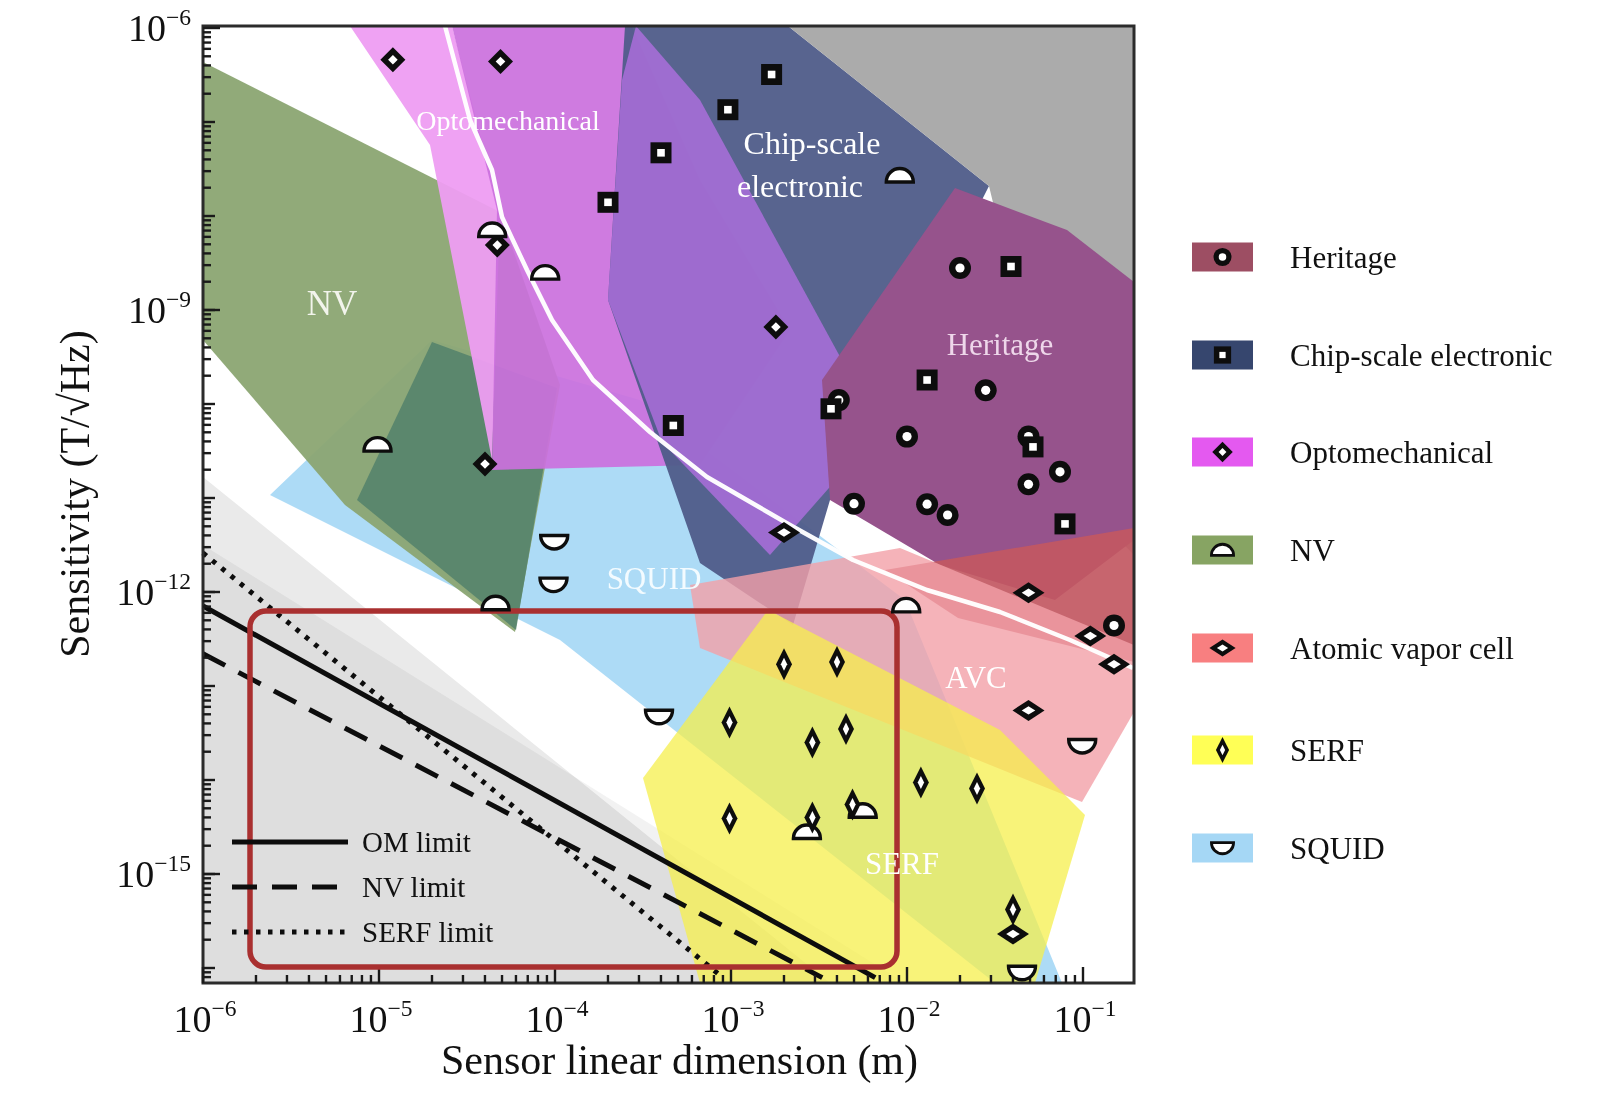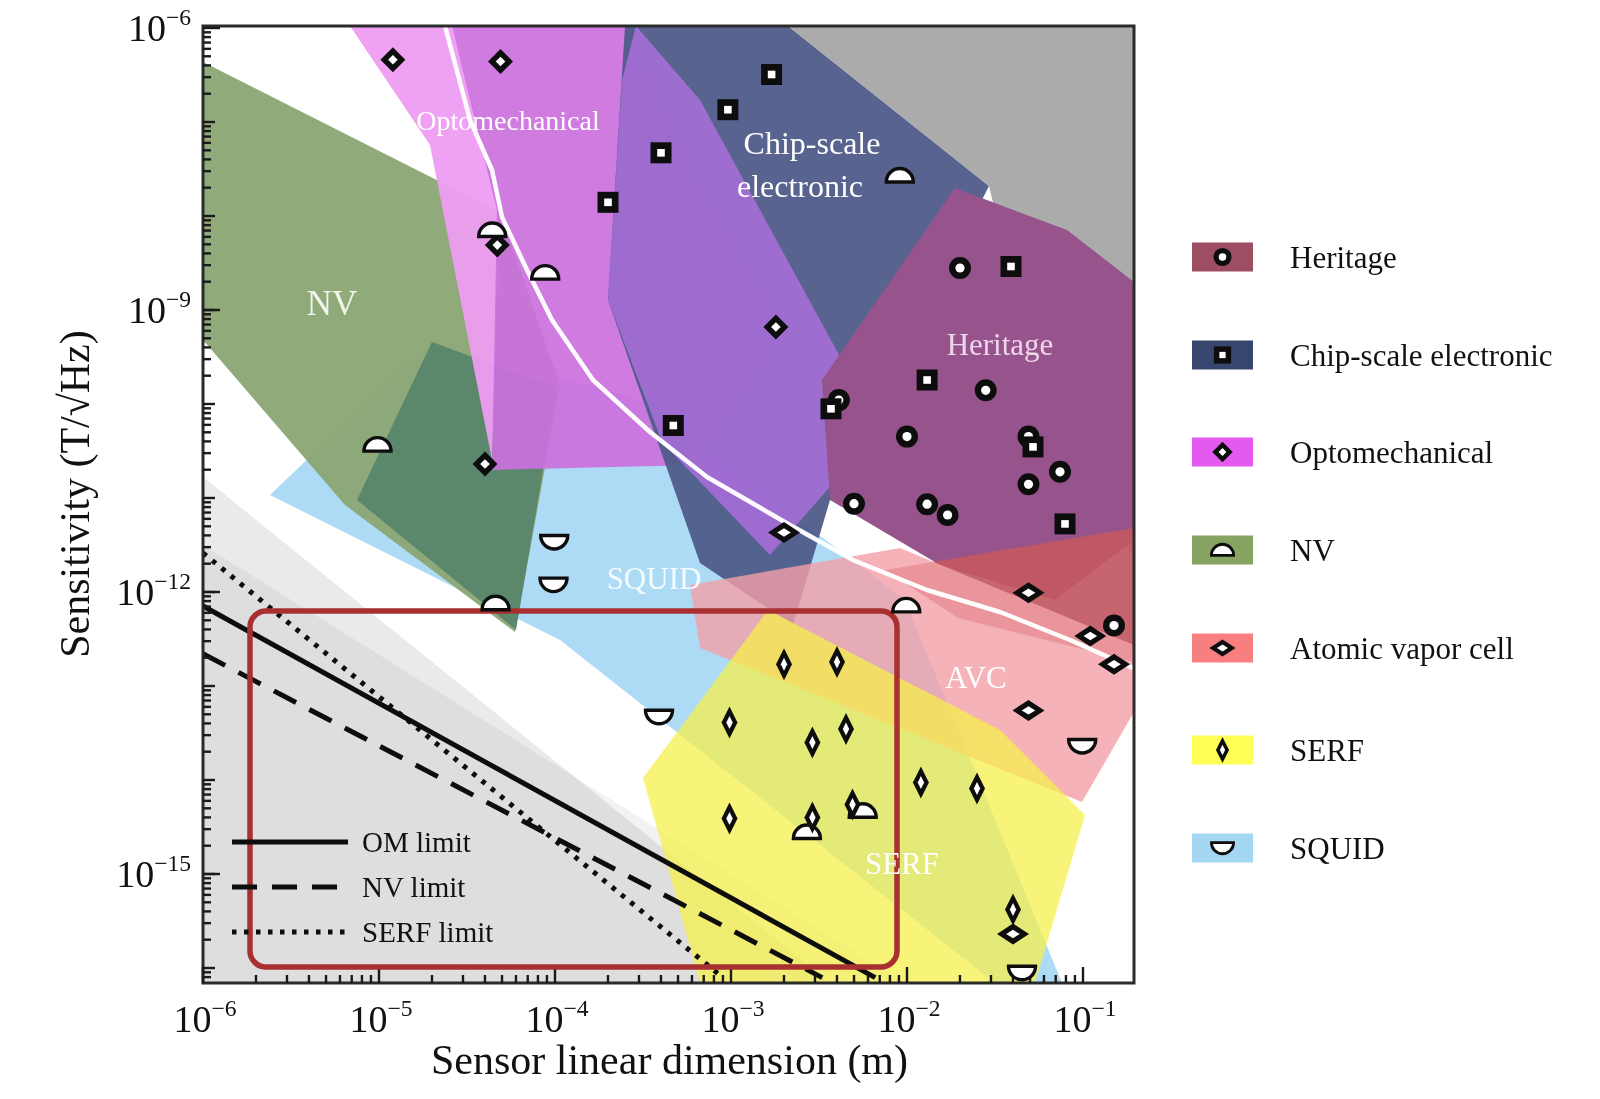--- a/index.html
+++ b/index.html
@@ -2,21 +2,21 @@
 <html><head>
 <meta charset="utf-8">
 <style>
   html,body{margin:0;padding:0;background:#fff;}
   .stage{position:relative;width:1600px;height:1099px;background:#ffffff;overflow:hidden;
          font-family:"Liberation Serif", serif;}
   #chart{position:absolute;left:0;top:0;}
   .axis-title{position:absolute;color:#111;font-family:"Liberation Serif", serif;}
   .ytitle{left:-225px;top:462px;width:600px;height:64px;line-height:64px;text-align:center;
           font-size:42px;transform:rotate(-90deg);}
-  .xtitle{left:204px;top:1036px;width:931px;text-align:center;font-size:42px;}
+  .xtitle{left:214px;top:1036px;width:931px;text-align:center;font-size:42px;}
 </style>
 </head>
 <body>
 
 <div class="stage">
   <svg id="chart" width="1600" height="1099" viewBox="0 0 1600 1099">
       <g>
         <polygon points="203,477 830,983 203,983" fill="#eaeaea" fill-opacity="1"></polygon>
         <polygon points="203,545 905,983 203,983" fill="#000000" fill-opacity="0.05"></polygon>
         <polygon points="270,495 432,340 640,400 905,600 1062,983 995,983 560,640" fill="#a9d9f6" fill-opacity="0.95"></polygon>

